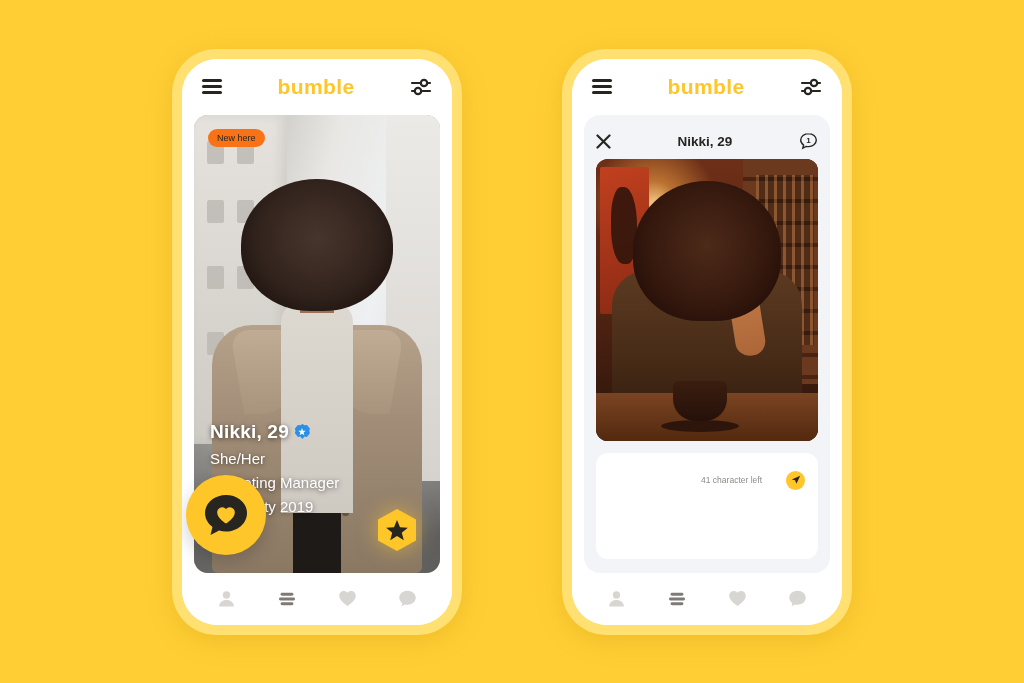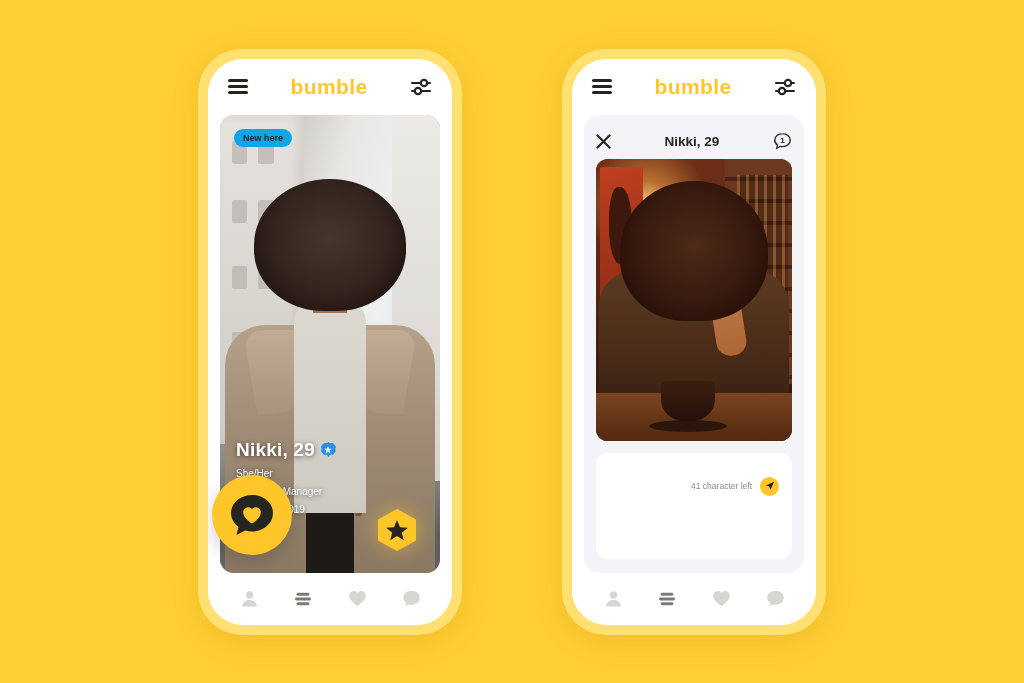--- a/index.html
+++ b/index.html
@@ -17,21 +17,21 @@
     position: absolute; inset: 0;
     display: flex;
     align-items: center;
     justify-content: center;
     gap: 100px;
   }
 
   
   .phone {
     position: relative;
-    width: 264px;
+    width: 290px;
     height: 586px;
     background: #FFE070;
     border-radius: 44px;
     padding: 10px;
     box-shadow: 0 6px 26px rgba(180,130,0,.22);
   }
   .phone-inner {
     width: 100%; height: 100%;
     background: #FFFFFF;
     border-radius: 35px;
@@ -128,38 +128,38 @@
   .ps-lapelL { left: 12%; transform: skewX(10deg); border-radius: 20px 0 40px 0;}
   .ps-lapelR { right: 12%; transform: skewX(-10deg); border-radius: 0 20px 0 40px;}
   .ps-pants {
     position:absolute; left:50%; bottom:0; transform:translateX(-50%);
     width:48px; height:26%; background:#1d1a17;
   }
   .ps-btn { position:absolute; width:7px; height:7px; border-radius:50%; background:#6a5437; box-shadow:0 1px 1px rgba(0,0,0,.4); }
 
   .badge-new {
     position: absolute; left: 14px; top: 14px;
-    background: #0ea5e9; color: #27251F;
-    font-size: 9px; font-weight: 700;
+    background: #f97316; color: #27251F;
+    font-size: 9px; font-weight: 400;
     padding: 4px 9px; border-radius: 10px;
     z-index: 5;
   }
   .profile-info {
     position: absolute; left: 16px; bottom: 58px; z-index: 4;
     color: #fff; text-shadow: 0 1px 5px rgba(0,0,0,.6);
   }
   .profile-name-row { display:flex; align-items:center; gap:6px; }
   .profile-name { font-size: 19px; font-weight: 700; letter-spacing:.2px; }
   .verified-badge {
     width: 15px; height: 15px; background: #2A8FE8;
     clip-path: polygon(50% 0%, 64% 8%, 80% 6%, 90% 18%, 100% 30%, 96% 46%, 100% 62%, 90% 74%, 80% 86%, 64% 84%, 50% 100%, 36% 84%, 20% 86%, 10% 74%, 0% 62%, 4% 46%, 0% 30%, 10% 18%, 20% 6%, 36% 8%);
     display:flex; align-items:center; justify-content:center;
   }
   .verified-badge svg { width: 8px; height: 8px; }
-  .profile-line { font-size: 10px; margin-top: 7px; font-weight: 400; }
+  .profile-line { font-size: 15px; margin-top: 7px; font-weight: 400; }
 
   .fab-chat {
     position: absolute; left: 4px; bottom: 18px; z-index: 8;
     width: 80px; height: 80px; border-radius: 50%;
     background: #FFC629;
     display: flex; align-items:center; justify-content:center;
     box-shadow: 0 6px 18px rgba(0,0,0,.18);
     cursor: pointer;
   }
   .fab-chat svg { width: 46px; height: 46px; }
@@ -249,22 +249,22 @@
     display: flex;
     flex-direction: column;
   }
   .compose-text {
     font-size: 11.5px;
     line-height: 1.45;
     color: #27251F;
     flex: 1 1 auto;
   }
   .compose-footer {
-    display: flex; align-items: center; justify-content: flex-end; gap: 8px;
-    margin-top: 12px;
+    display: flex; align-items: center; justify-content: flex-end; gap: 24px;
+    margin-top: 6px;
   }
   .char-left { font-size: 8.5px; color: #8E8B85; }
   .send-btn {
     width: 19px; height: 19px; border-radius: 50%;
     background: #FFC629;
     display:flex; align-items:center; justify-content:center;
     cursor: pointer;
   }
   .send-btn svg { width: 10px; height: 10px; }
 </style>

